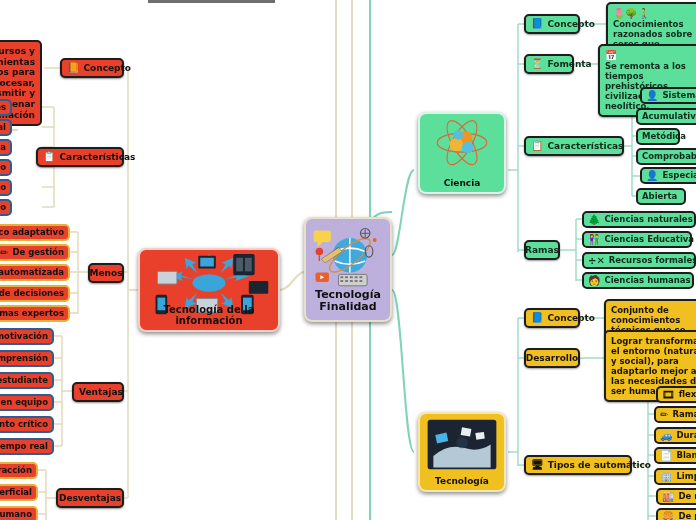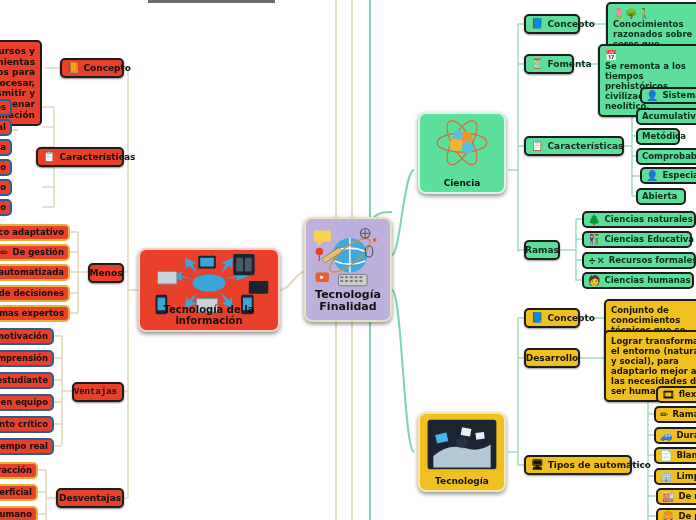--- a/index.html
+++ b/index.html
@@ -382,21 +382,21 @@
 
   <div class="node red" style="left:36px;top:147px;width:88px;height:20px;padding:0 5px;font-size:9px;">
     <span class="ico">📋</span>
     <span class="tx">Características</span>
   </div>
 
   <div class="node red" style="left:88px;top:263px;width:36px;height:20px;padding:0 5px;font-size:9px;justify-content:center;">
     <span class="tx">Menos</span>
   </div>
 
-  <div class="node red" style="left:72px;top:382px;width:52px;height:20px;padding:0 5px;font-size:9px;justify-content:flex-end;font-family:Liberation Mono, monospace;">
+  <div class="node red" style="left:72px;top:382px;width:52px;height:20px;padding:0 5px;font-size:9px;justify-content:flex-start;">
     <span class="tx">Ventajas</span>
   </div>
 
   <div class="node red" style="left:56px;top:488px;width:68px;height:20px;padding:0 5px;font-size:9px;justify-content:center;">
     <span class="tx">Desventajas</span>
   </div>
 
   <div class="node red-blue" style="left:-54px;top:99px;width:66px;height:17px;padding:0 4px;font-size:8.5px;justify-content:flex-end;">
     <span class="tx">Inmateriales</span>
   </div>

